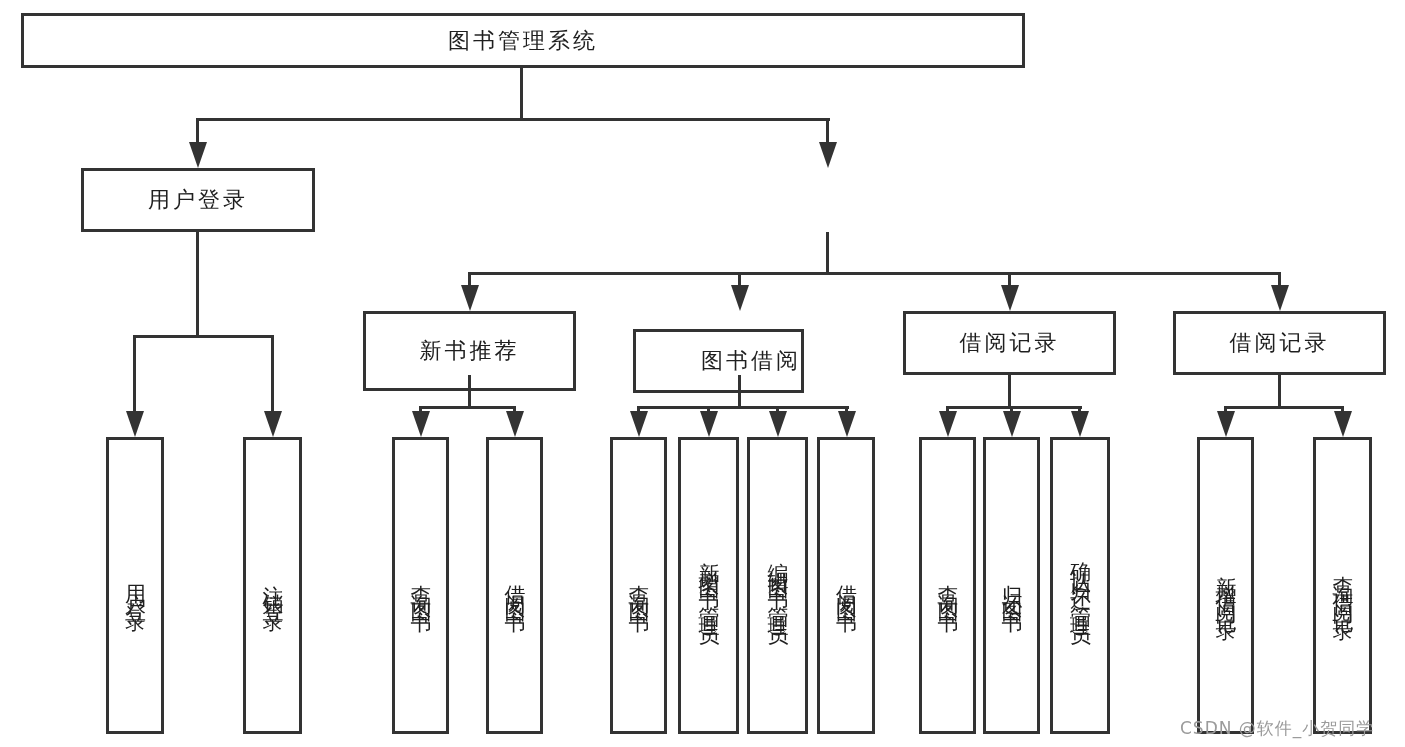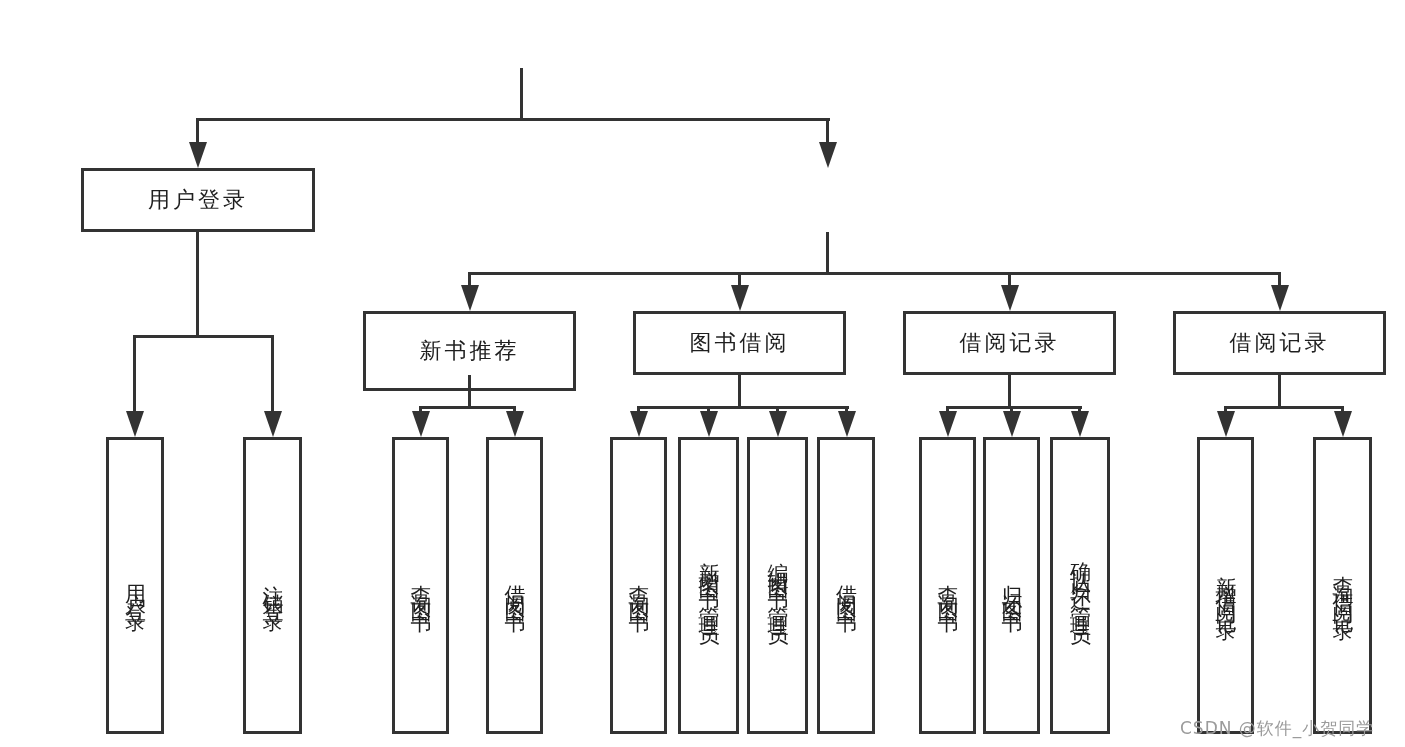--- a/index.html
+++ b/index.html
@@ -53,20 +53,23 @@
     letter-spacing: 1px;
     color: #9b9b9b;
     white-space: nowrap;
   }
 </style>
 </head>
 <body>
 
 <div class="stage">
 
+  <div class="box" style="left:21px; top:13px; width:1004px; height:55px;">
+    <span class="hlabel">图书管理系统</span>
+  </div>
 
   <div class="vl" style="left:520px; top:68px; height:50px;"></div>
   <div class="hl" style="left:196px; top:118px; width:634px;"></div>
   <div class="vl" style="left:196px; top:118px; height:28px;"></div>
   <div class="ar" style="left:189px; top:142px;"></div>
   <div class="vl" style="left:826px; top:118px; height:28px;"></div>
   <div class="ar" style="left:819px; top:142px;"></div>
 
   <div class="box" style="left:81px; top:168px; width:234px; height:64px;">
     <span class="hlabel">用户登录</span>
@@ -86,21 +89,21 @@
   <div class="vl" style="left:738px; top:272px; height:18px;"></div>
   <div class="ar" style="left:731px; top:285px;"></div>
   <div class="vl" style="left:1008px; top:272px; height:18px;"></div>
   <div class="ar" style="left:1001px; top:285px;"></div>
   <div class="vl" style="left:1278px; top:272px; height:18px;"></div>
   <div class="ar" style="left:1271px; top:285px;"></div>
 
   <div class="box" style="left:363px; top:311px; width:213px; height:80px;">
     <span class="hlabel">新书推荐</span>
   </div>
-  <div class="box" style="left:633px; top:311px; width:213px; height:64px;">
+  <div class="box" style="left:633px; top:329px; width:171px; height:64px;justify-content:flex-end;">
     <span class="hlabel">图书借阅</span>
   </div>
   <div class="box" style="left:903px; top:311px; width:213px; height:64px;">
     <span class="hlabel">借阅记录</span>
   </div>
   <div class="box" style="left:1173px; top:311px; width:213px; height:64px;">
     <span class="hlabel">借阅记录</span>
   </div>
 
   <div class="vl" style="left:468px; top:375px; height:34px;"></div>

